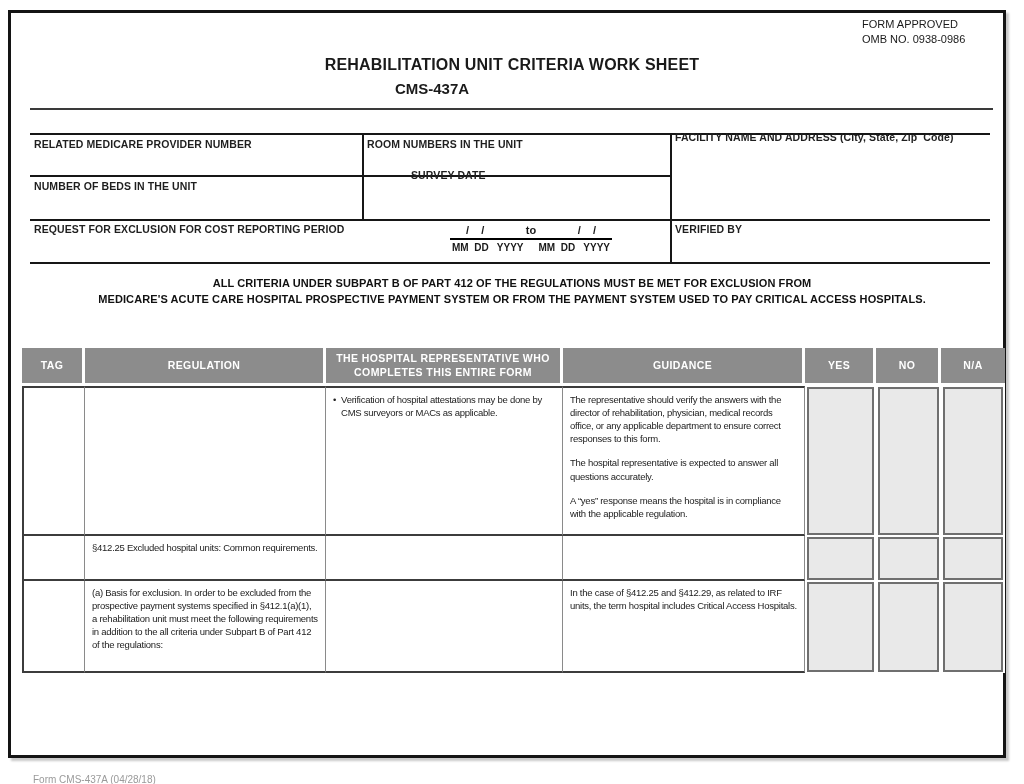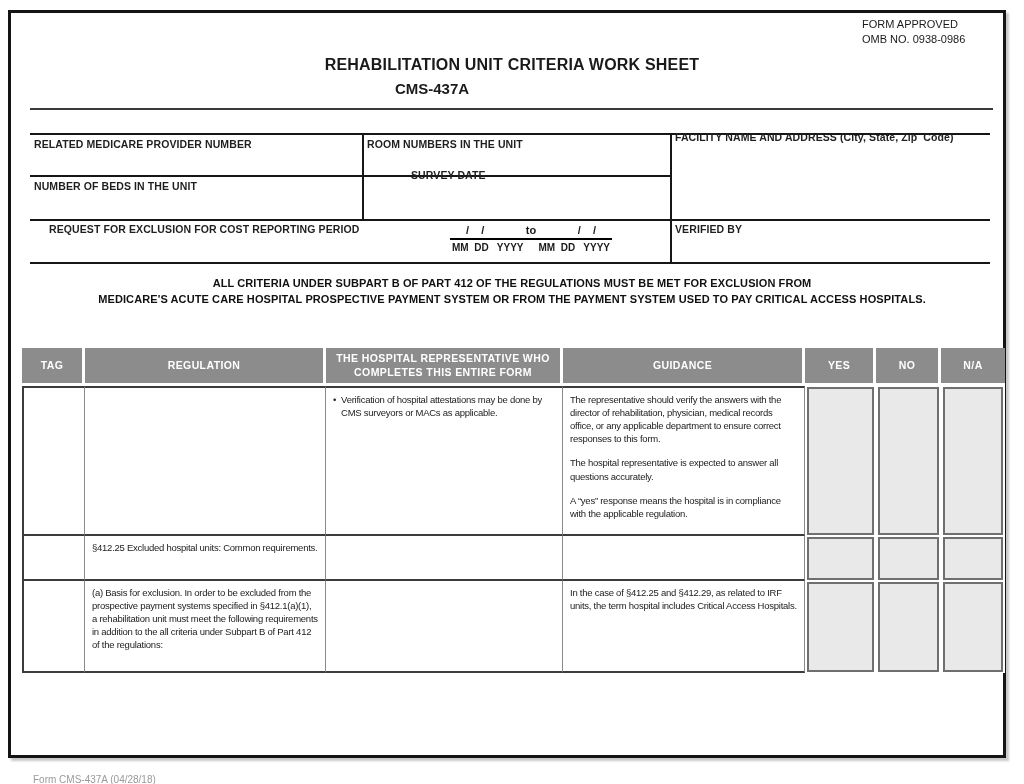--- a/index.html
+++ b/index.html
@@ -87,21 +87,21 @@
   <div class="hline fl-mid2"></div>
   <div class="hline fl-bot"></div>
   <div class="vline fv-1"></div>
   <div class="vline fv-2"></div>
 
   <div class="flabel" style="left:34px; top:138px;">RELATED MEDICARE PROVIDER NUMBER</div>
   <div class="flabel" style="left:367px; top:138px;">ROOM NUMBERS IN THE UNIT</div>
   <div class="flabel" style="left:675px; top:131px;">FACILITY NAME AND ADDRESS (City, State, Zip  Code)</div>
   <div class="flabel" style="left:34px; top:180px;">NUMBER OF BEDS IN THE UNIT</div>
   <div class="flabel" style="left:367px; top:169px;margin-left:44px;">SURVEY DATE</div>
-  <div class="flabel" style="left:34px; top:223px;margin-left:15px;">REQUEST FOR EXCLUSION FOR COST REPORTING PERIOD</div>
+  <div class="flabel" style="left:34px; top:223px;">REQUEST FOR EXCLUSION FOR COST REPORTING PERIOD</div>
   <div class="flabel" style="left:675px; top:223px;">VERIFIED BY</div>
 
   <div class="cell-hit" style="left:32px; top:150px; width:328px; height:24px;"></div>
   <div class="cell-hit" style="left:365px; top:150px; width:303px; height:24px;"></div>
   <div class="cell-hit" style="left:674px; top:150px; width:314px; height:67px;"></div>
   <div class="cell-hit" style="left:32px; top:192px; width:328px; height:25px;"></div>
   <div class="cell-hit" style="left:365px; top:192px; width:303px; height:25px;"></div>
   <div class="cell-hit" style="left:674px; top:236px; width:314px; height:24px;"></div>
 
   <div class="dateblock">

